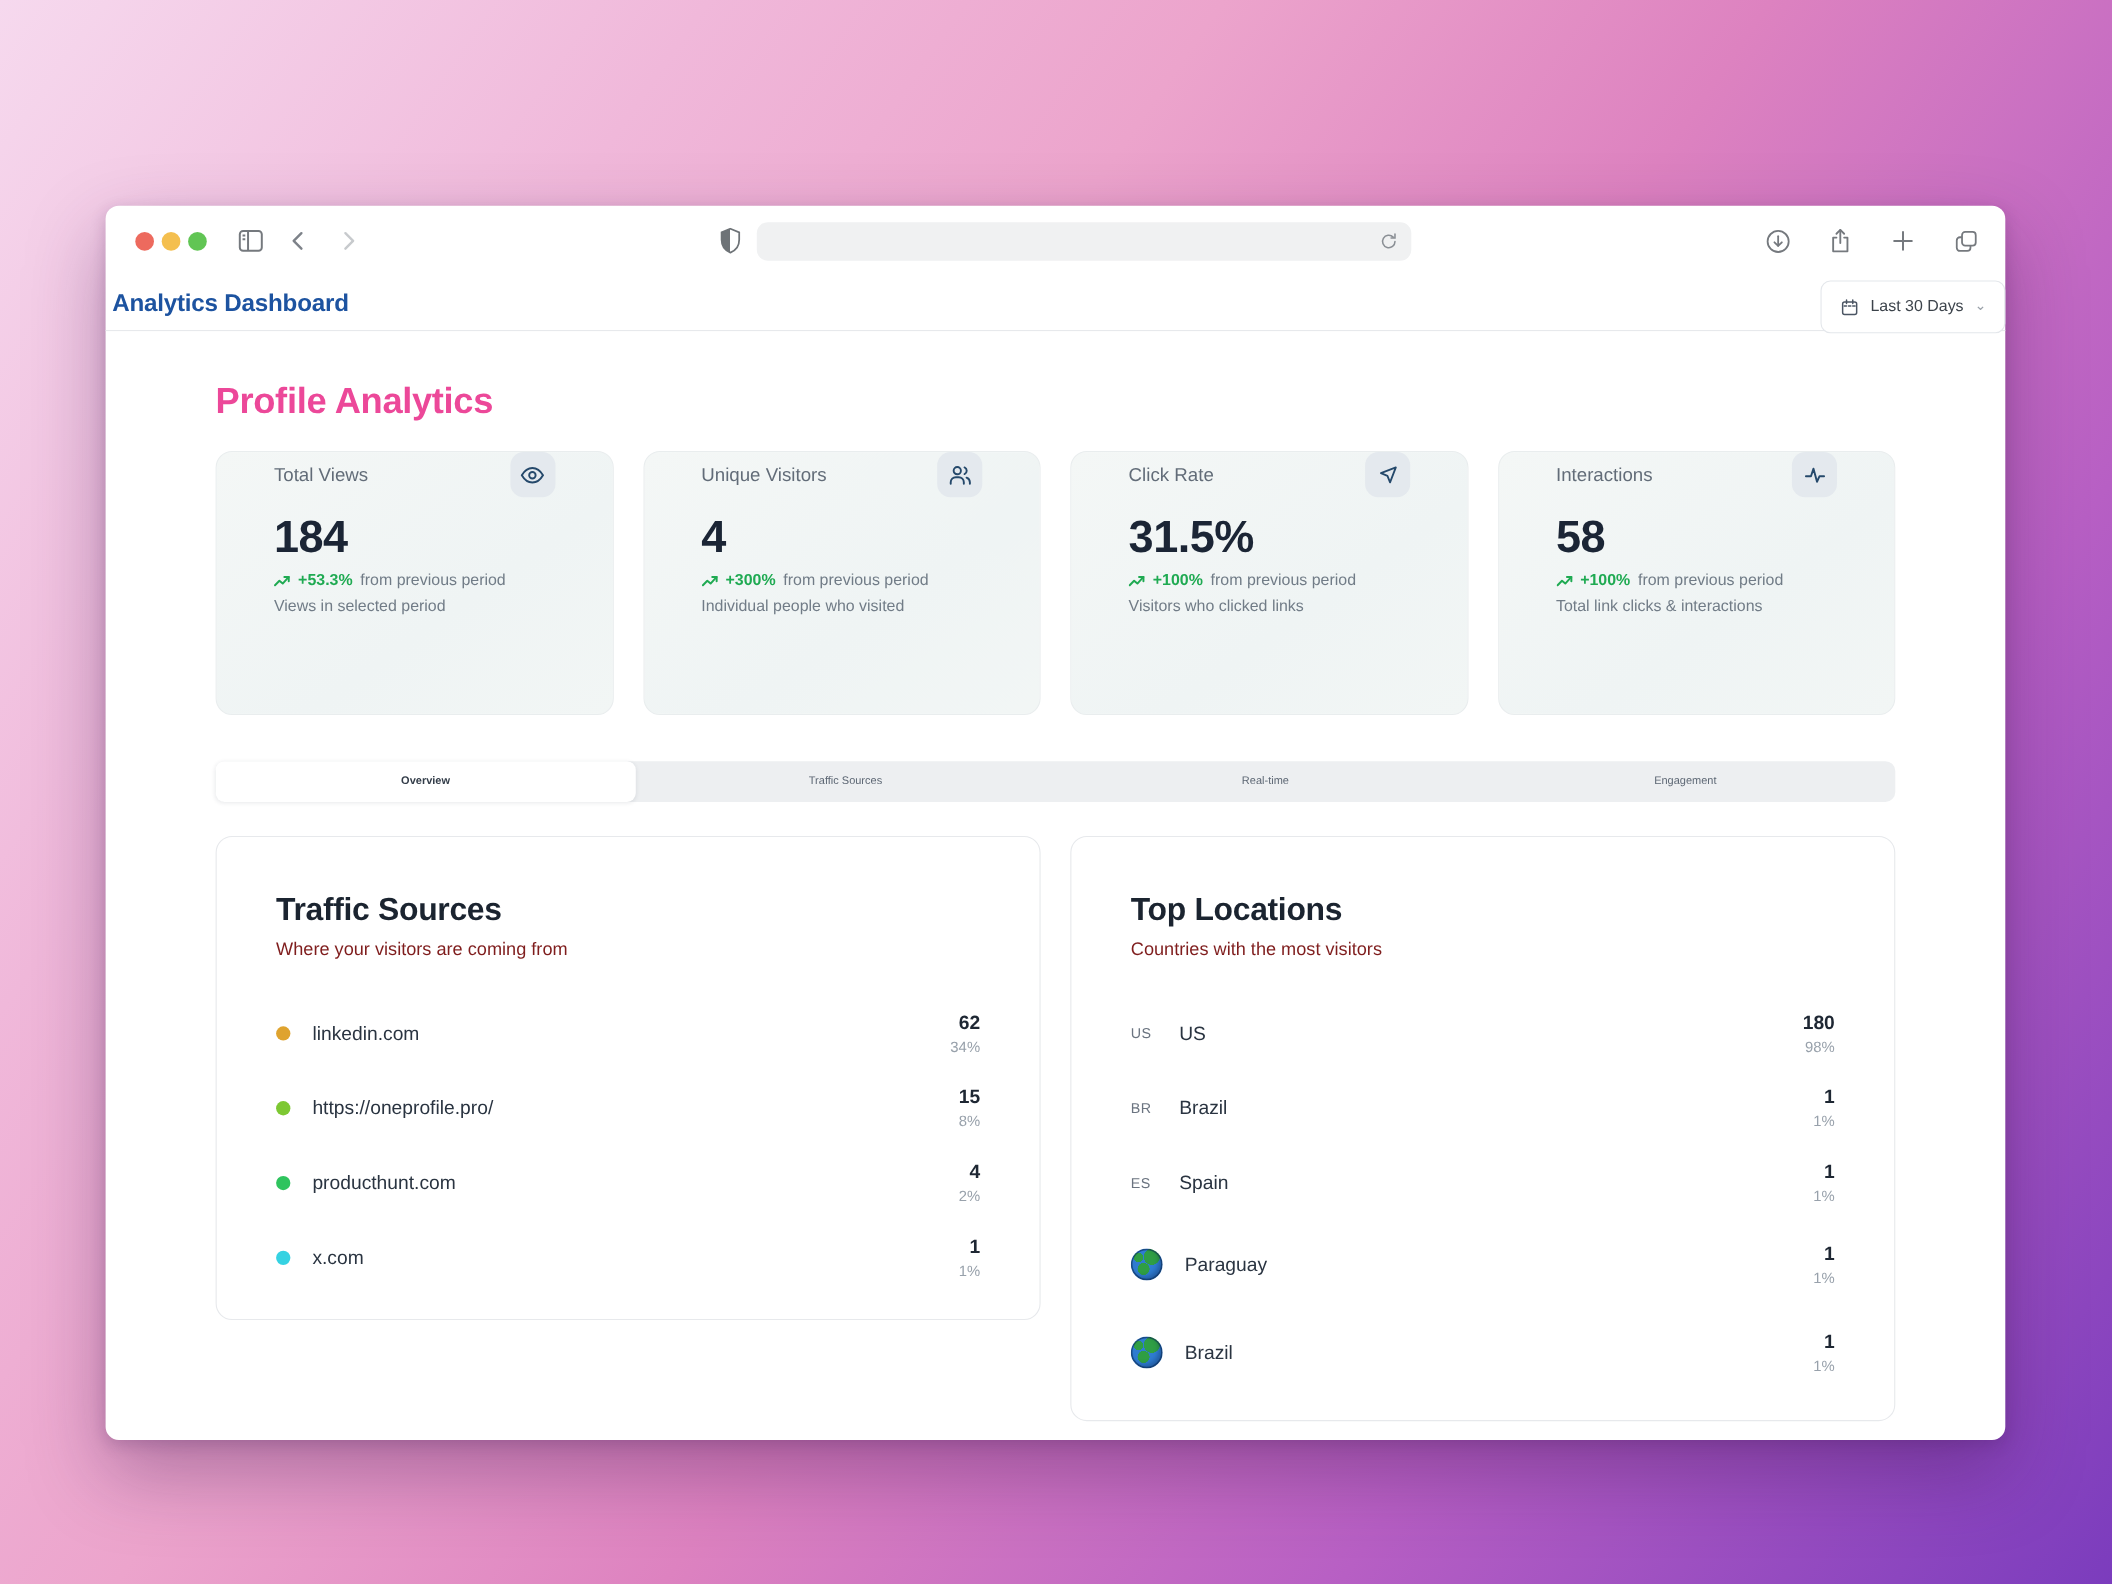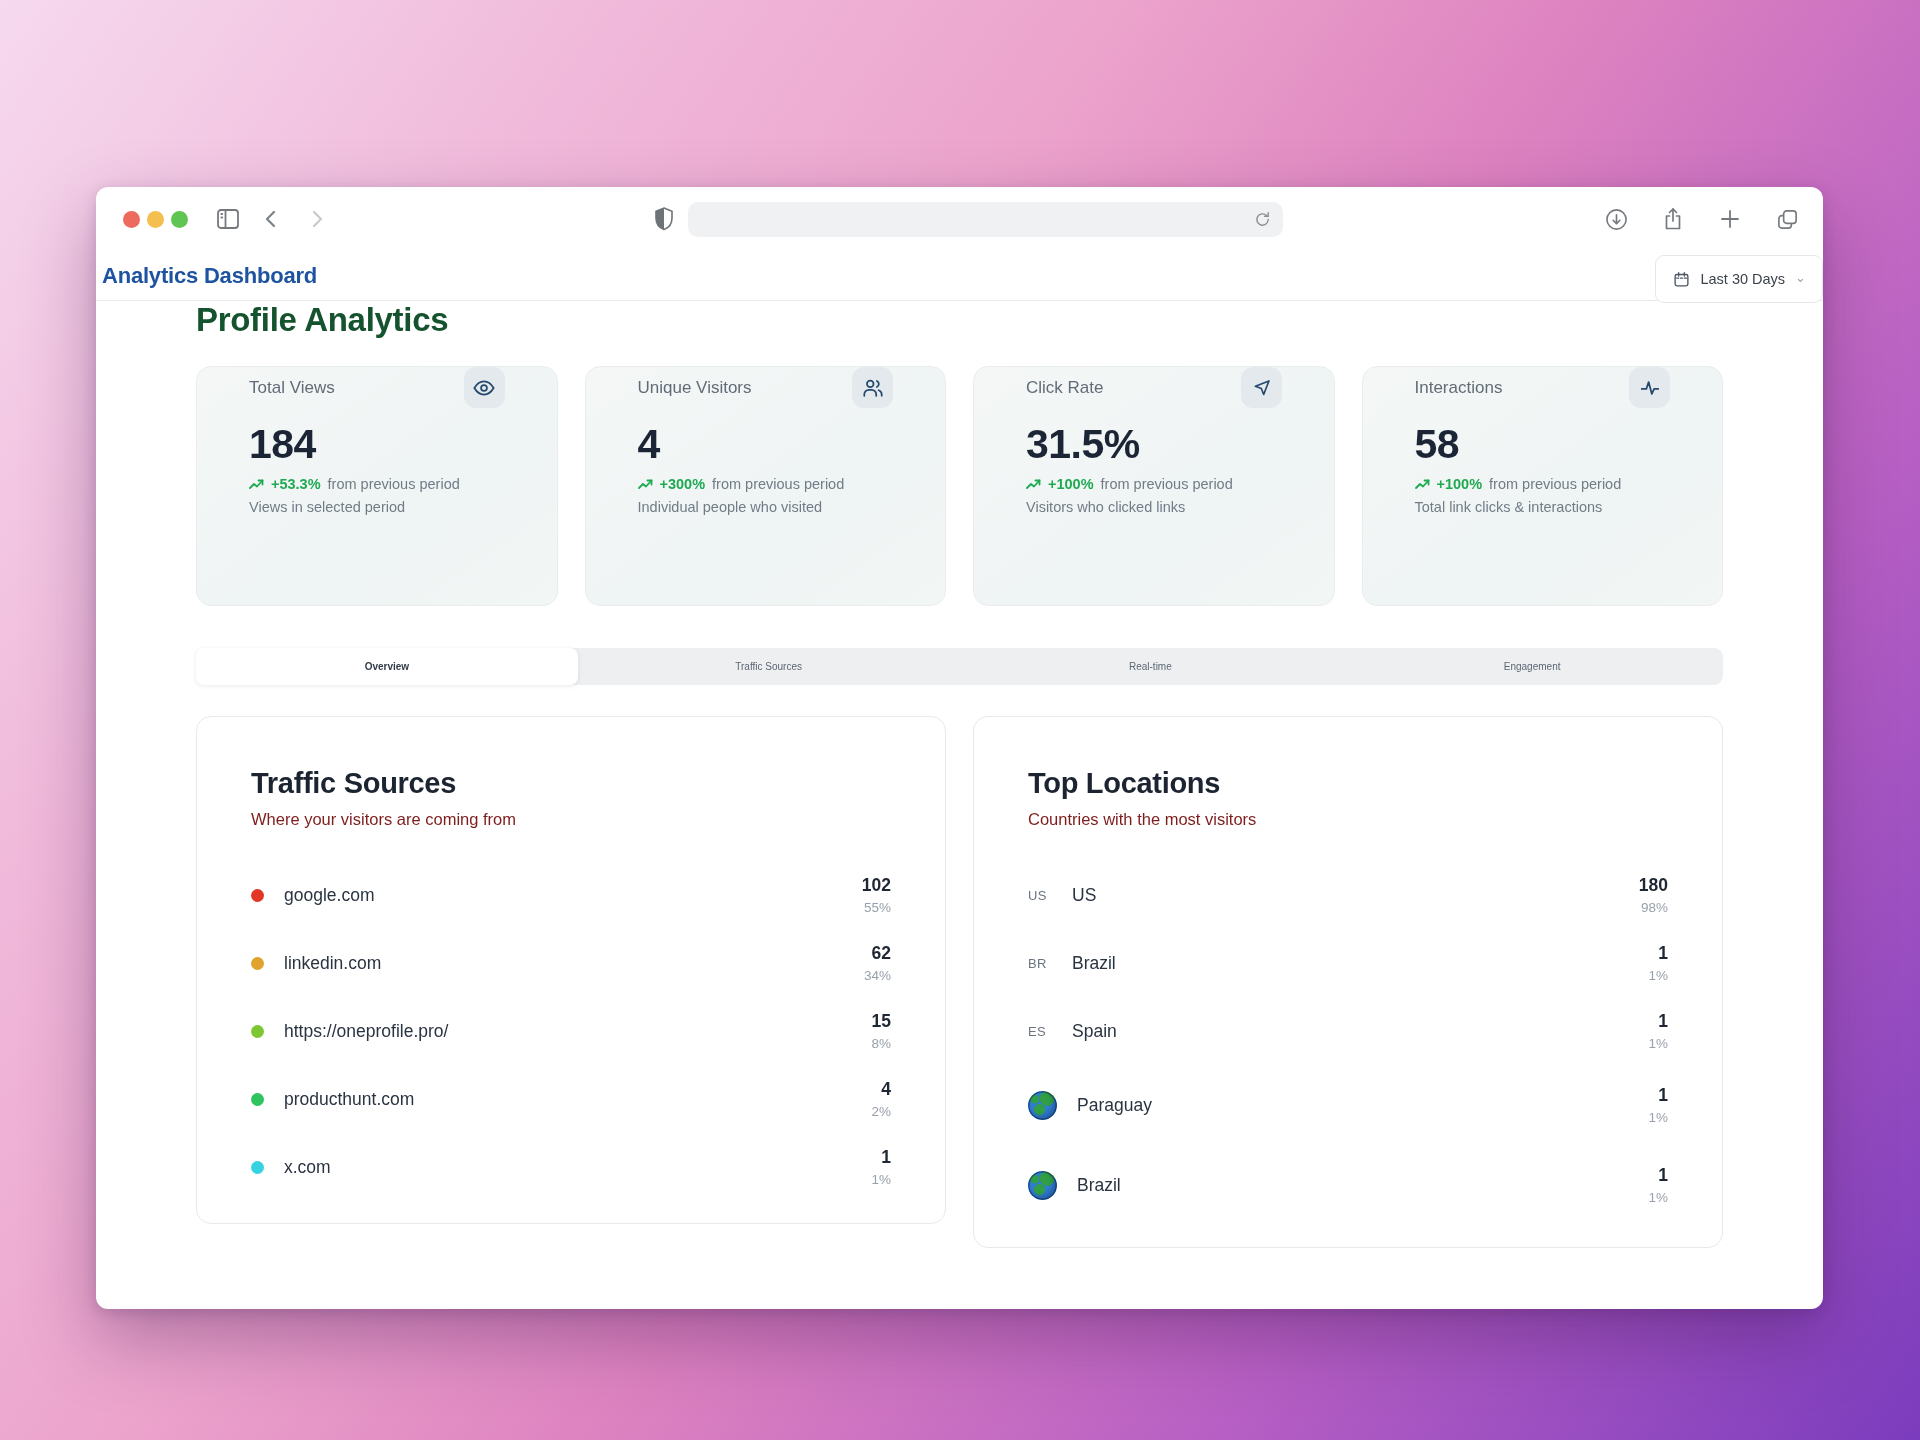--- a/index.html
+++ b/index.html
@@ -33,21 +33,21 @@
   .app-header { height:50px; position:relative; display:flex; align-items:center; padding:0 0 0 6px; border-bottom:1px solid #e7e9ec; }
   .app-title { font-size:22px; font-weight:bold; color:#1d53a0; letter-spacing:-.2px; }
   .daterange {
     position:absolute; right:0; top:4px; height:48px; padding:0 16px;
     display:flex; align-items:center; gap:10px; background:#fff;
     border:1px solid #e4e7eb; border-radius:9px; font-size:14.5px; color:#3c434b; cursor:pointer;
   }
   .daterange .chev { font-size:13px; color:#9aa1a9; margin-top:-3px; }
   
   .content { padding:0 100px; }
-  .page-title { font-size:33px; font-weight:bold; color:#14532d; letter-spacing:-.3px; }
+  .page-title { margin-top:44px; font-size:33px; font-weight:bold; color:#ec4899; letter-spacing:-.3px; }
   
   .cards { margin-top:27px; display:grid; grid-template-columns:repeat(4,1fr); gap:27px; }
   .card {
     height:240px; border:1px solid #e9edee; border-radius:15px;
     background:linear-gradient(145deg,#f4f7f6 0%, #eff4f4 60%, #f2f6f5 100%);
     padding:0 52px; display:flex; flex-direction:column; justify-content:flex-start;
   }
   .card-top { display:flex; align-items:center; justify-content:space-between; }
   .card-label { font-size:17px; color:#626c78; }
   .card-iconbox { width:41px; height:41px; border-radius:12px; background:#e4e9ee; display:flex; align-items:center; justify-content:center; color:#25496b; }
@@ -287,30 +287,20 @@
     </div>
 
     <div class="panels">
 
       <div class="panel">
         <div class="panel-title">Traffic Sources</div>
         <div class="panel-sub">Where your visitors are coming from</div>
         <div class="rows">
           <div class="row">
             <div class="row-left">
-              <span class="dot" style="background-color: rgb(226, 55, 39);"></span>
-              <span class="src-name">google.com</span>
-            </div>
-            <div class="row-right">
-              <div class="row-value">102</div>
-              <div class="row-pct">55%</div>
-            </div>
-          </div>
-          <div class="row">
-            <div class="row-left">
               <span class="dot" style="background-color: rgb(223, 163, 46);"></span>
               <span class="src-name">linkedin.com</span>
             </div>
             <div class="row-right">
               <div class="row-value">62</div>
               <div class="row-pct">34%</div>
             </div>
           </div>
           <div class="row">
             <div class="row-left">

